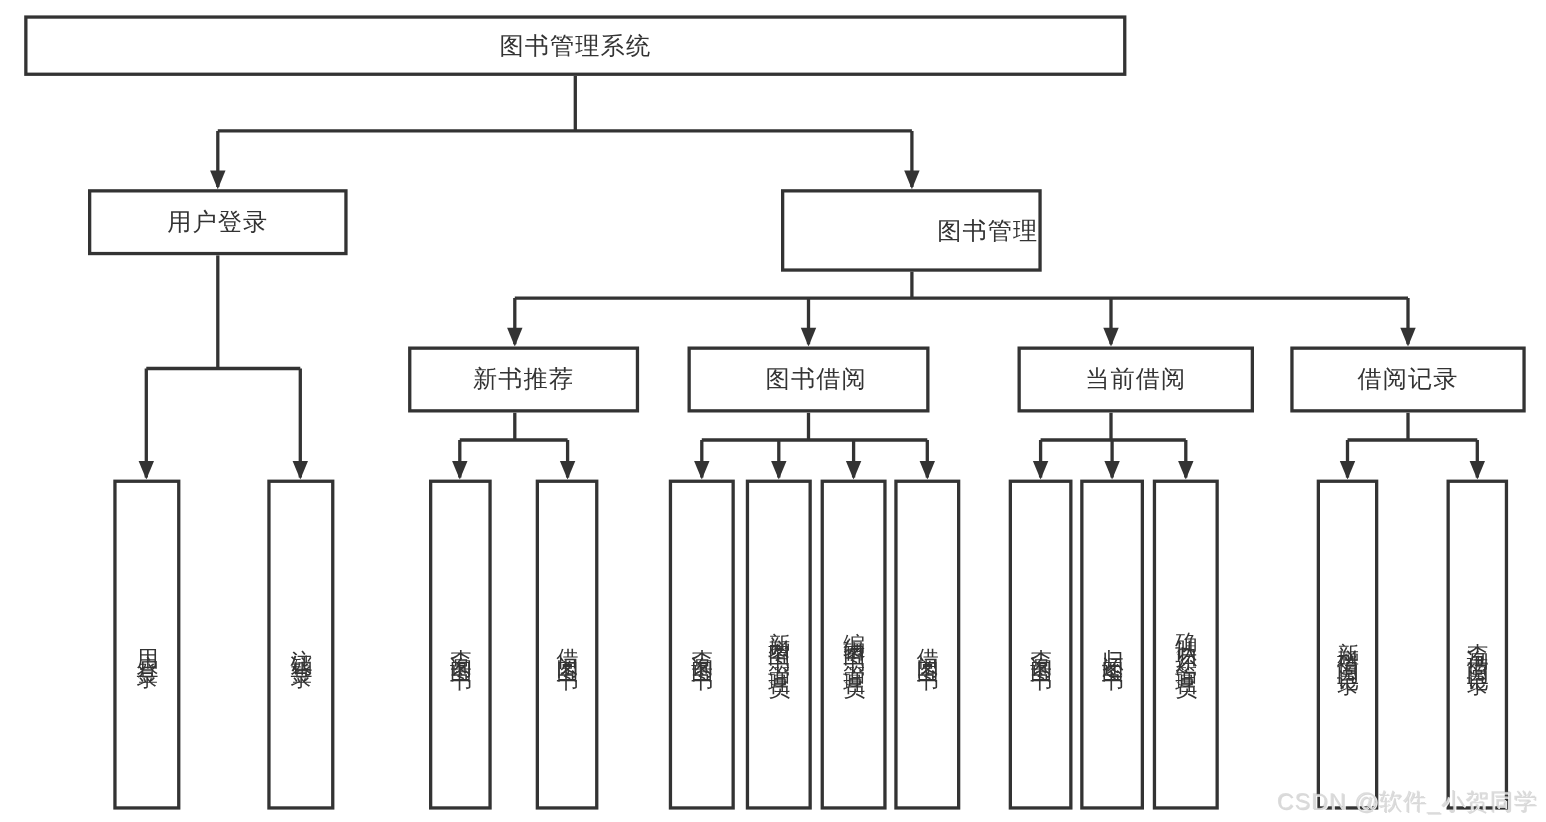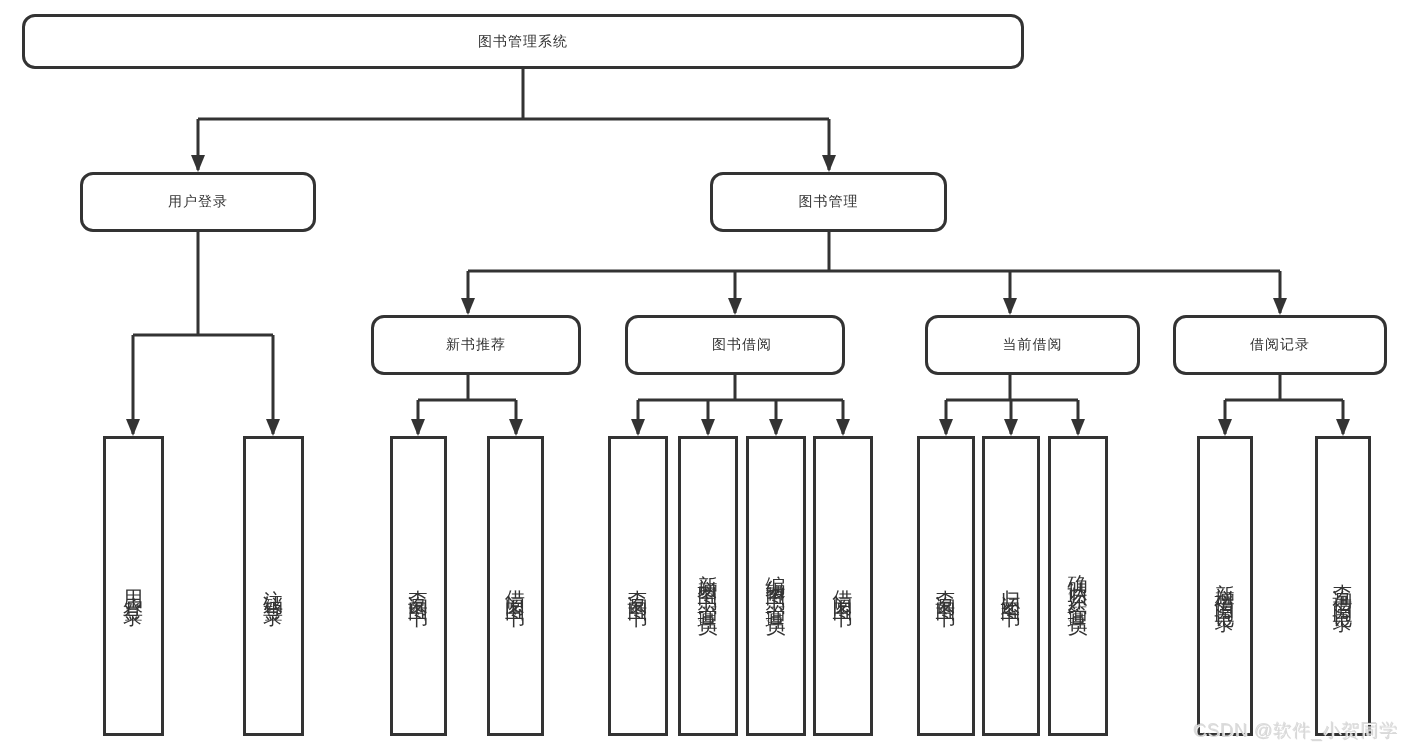--- a/index.html
+++ b/index.html
@@ -21,35 +21,35 @@
   .node{
     position:absolute;
     box-sizing:border-box;
     border:3px solid var(--line);
     background:#fff;
     display:flex;
     align-items:center;
     justify-content:center;
     z-index:2;
   }
-  .hnode{font-size:14px;letter-spacing:1px;border-radius:13px;}
+  .hnode{font-size:22px;letter-spacing:1px;}
   .vnode span{
     writing-mode:vertical-rl;
     text-orientation:upright;
     font-size:20px;
     letter-spacing:6px;
     line-height:1.1;
     white-space:nowrap;
   }
   .watermark{
     position:absolute;
     right:6px;
     bottom:4px;
     z-index:3;
-    font-size:18px;
+    font-size:21px;
     color:var(--wm);
     text-shadow:1px 1px 0 rgba(255,255,255,.9), -1px -1px 0 rgba(120,120,120,.25);
     letter-spacing:1px;
   }
 </style>
 </head>
 <body>
 
 <div id="canvas">
 
@@ -93,21 +93,21 @@
     </g>
   </svg>
 
   <div class="node hnode" style="left:22px;top:14px;width:1002px;height:55px;">
     <span>图书管理系统</span>
   </div>
 
   <div class="node hnode" style="left:80px;top:172px;width:236px;height:60px;">
     <span>用户登录</span>
   </div>
-  <div class="node hnode" style="left:710px;top:172px;width:237px;height:60px;">
+  <div class="node hnode" style="left:710px;top:172px;width:237px;height:75px;justify-content:flex-end;">
     <span>图书管理</span>
   </div>
 
   <div class="node hnode" style="left:371px;top:315px;width:210px;height:60px;">
     <span>新书推荐</span>
   </div>
   <div class="node hnode" style="left:625px;top:315px;width:220px;height:60px;padding-left:14px;">
     <span>图书借阅</span>
   </div>
   <div class="node hnode" style="left:903px;top:315px;width:215px;height:60px;margin-left:22px;">

